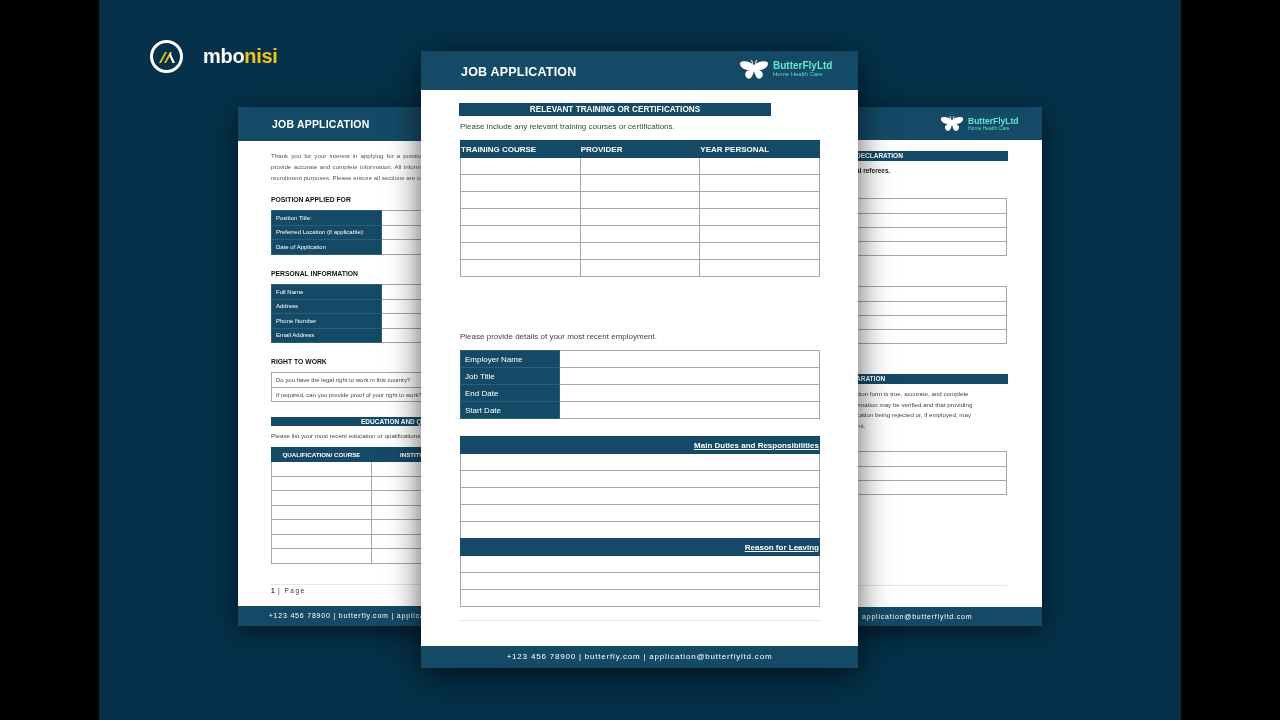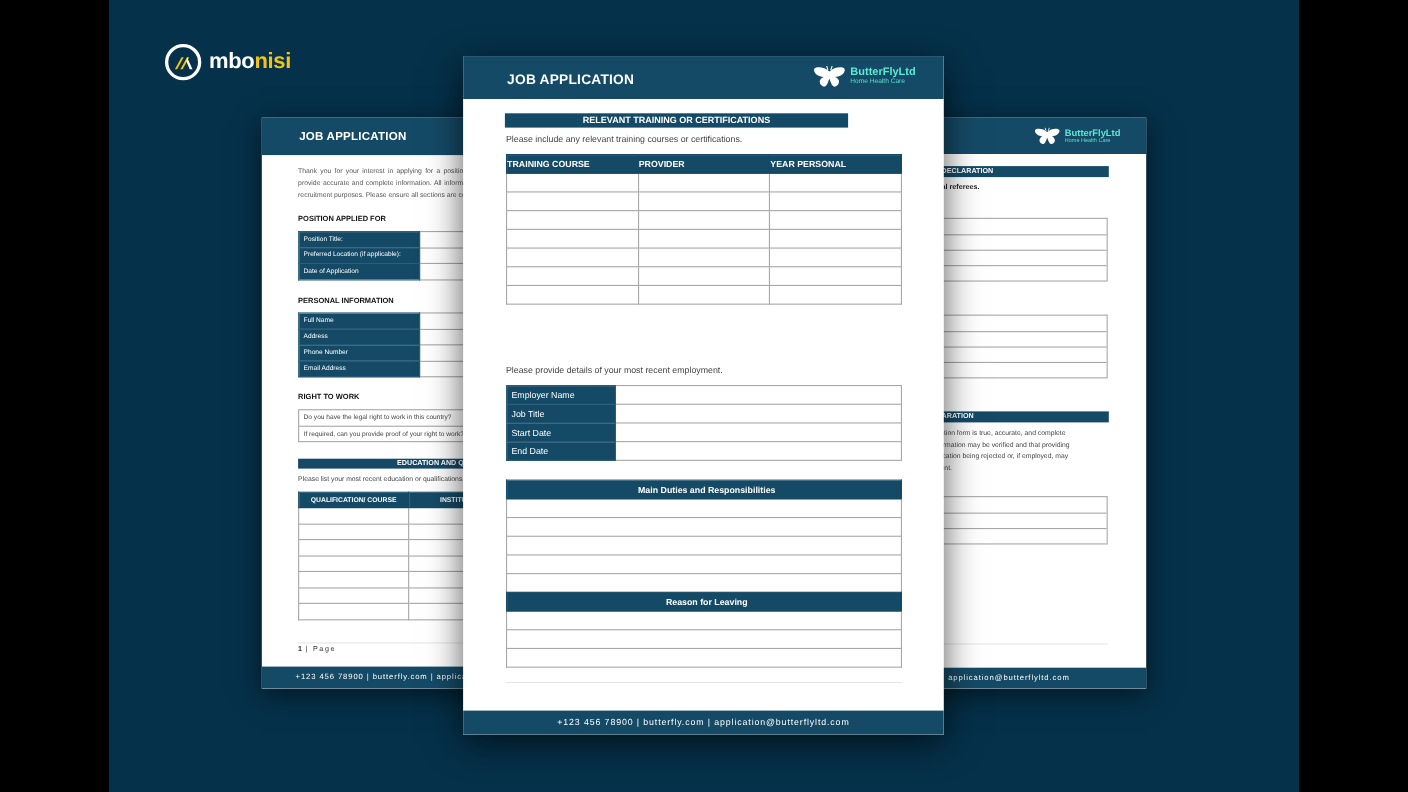--- a/index.html
+++ b/index.html
@@ -2,21 +2,21 @@
 <html><head>
 <meta charset="utf-8">
 <style>
   * { box-sizing: border-box; margin: 0; padding: 0; }
   html, body { width: 1280px; height: 720px; overflow: hidden; background: #000; }
   body { font-family: "Liberation Sans", "DejaVu Sans", sans-serif; position: relative; }
 
   .stage { position: absolute; left: 99px; top: 0; width: 1082px; height: 720px; background: #05314a; overflow: hidden; }
 
   
-  .brand { position: absolute; left: 51px; top: 40px; display: flex; align-items: center; gap: 7px; }
+  .brand { position: absolute; left: 51px; top: 40px; display: flex; align-items: center; gap: 20px; }
   .brand-mark { width: 33px; height: 33px; border-radius: 50%; border: 3px solid #fff; display: flex; align-items: center; justify-content: center; }
   .brand-text { font-size: 20px; font-weight: 700; color: #fff; letter-spacing: -0.3px; }
   .brand-text .accent { color: #f2c515; }
 
   
   .page { position: absolute; background: #fff; box-shadow: 0 6px 24px rgba(0,0,0,0.55); overflow: hidden; }
   .page-header { position: absolute; left: 0; top: 0; right: 0; background: #154a66; }
   .page-footer { position: absolute; left: 0; right: 0; bottom: 0; background: #154a66; color: #fff; text-align: center; letter-spacing: 0.8px; }
   .doc-title { position: absolute; color: #fff; font-weight: 700; letter-spacing: 0.2px; }
 
@@ -64,21 +64,21 @@
   #p2 .page-header { height: 39px; }
   #p2 .doc-title { left: 40px; top: 14px; font-size: 12.5px; }
   #p2 .page-footer { height: 22px; font-size: 8px; line-height: 22px; }
   #p2 .section-bar { left: 38px; width: 312px; height: 13px; font-size: 8.2px; line-height: 13px; }
   #p2 .note { left: 39px; font-size: 8px; }
   #p2 .tbl { left: 39px; width: 360px; font-size: 8px; }
   #p2 .train th { height: 17px; text-align: left; }
   #p2 .train td { height: 17px; }
   #p2 .emp td { height: 17px; }
   #p2 .emp td.lbl { padding-left: 4px; font-size: 8px; }
-  #p2 .block th { height: 17px; text-align: center; padding-left: 5px; }
+  #p2 .block th { height: 17px; text-align: right; padding-left: 5px; text-decoration: underline; }
   #p2 .block td { height: 17px; }
 </style>
 </head>
 <body>
 
 <div class="stage">
 
   <div class="brand">
     <div class="brand-mark">
       <svg width="18" height="14" viewBox="0 0 18 14">
@@ -307,25 +307,25 @@
       <tbody>
           <tr>
             <td class="lbl">Employer Name</td>
             <td></td>
           </tr>
       <tr>
             <td class="lbl">Job Title</td>
             <td></td>
           </tr>
       <tr>
+            <td class="lbl">End Date</td>
+            <td></td>
+          </tr>
+      <tr>
             <td class="lbl">Start Date</td>
-            <td></td>
-          </tr>
-      <tr>
-            <td class="lbl">End Date</td>
             <td></td>
           </tr>
     </tbody>
       </table>
 
     <table class="tbl block" style="top:385px;">
       <tbody>
           <tr>
             <th>Main Duties and Responsibilities</th>
           </tr>

